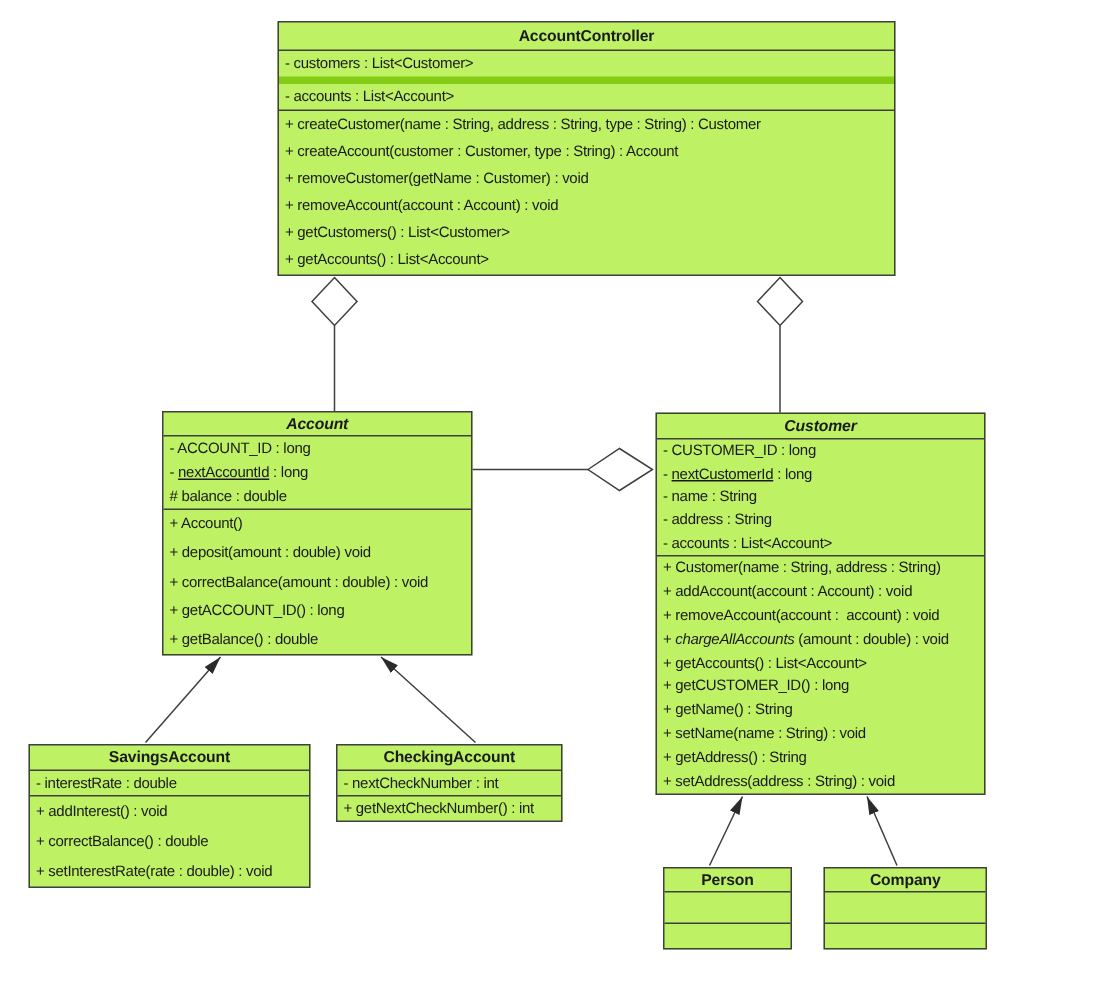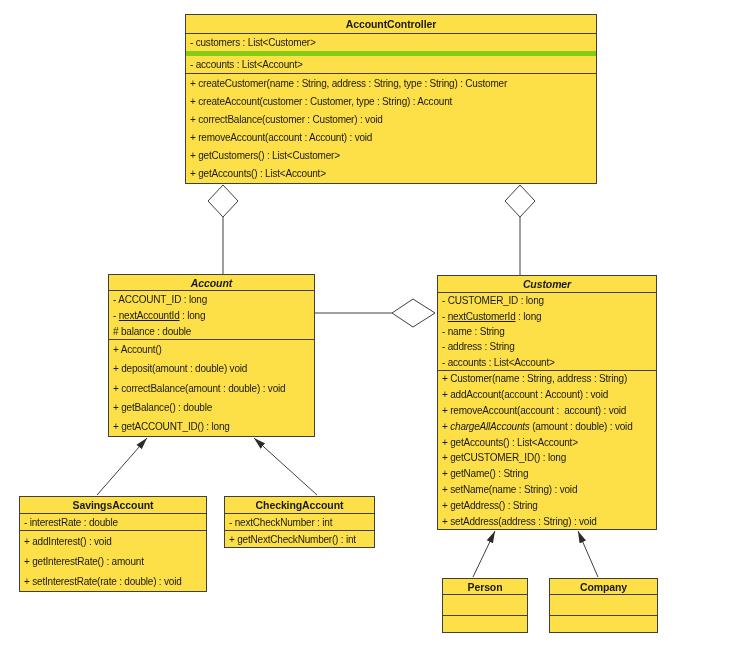--- a/index.html
+++ b/index.html
@@ -2,21 +2,21 @@
 <html><head>
 <meta charset="utf-8">
 <style>
   html,body{margin:0;padding:0;background:#ffffff;}
   .stage{
     position:relative;width:729px;height:661px;background:#ffffff;
     font-family:"Liberation Sans","DejaVu Sans",sans-serif;color:#1a1a1a;
     overflow:hidden;
   }
   .box{
-    position:absolute;background:#fde047;border:1px solid #3f3f3f;
+    position:absolute;background:#bef264;border:1px solid #3f3f3f;
     box-sizing:border-box;display:flex;flex-direction:column;
   }
   .title{
     flex:0 0 auto;height:16px;border-bottom:1px solid #3f3f3f;
     display:flex;align-items:center;justify-content:center;
     font-weight:bold;font-size:10.5px;letter-spacing:-0.1px;
   }
   .title.it{font-style:italic;text-align:right;}
   .comp{flex:0 0 auto;display:flex;flex-direction:column;border-bottom:1px solid #3f3f3f;box-sizing:border-box;}
   .comp.grow{flex:1 1 auto;border-bottom:none;}
@@ -37,40 +37,40 @@
 
   <div class="box" style="left:185px;top:14px;width:412px;height:170px">
     <div class="title" style="height:18px">AccountController</div>
     <div class="comp ac-attrs" style="height:40px">
         <div class="ln">- customers : List&lt;Customer&gt;</div>
         <div class="ln">- accounts : List&lt;Account&gt;</div>
       </div>
     <div class="comp grow">
         <div class="ln">+ createCustomer(name : String, address : String, type : String) : Customer</div>
         <div class="ln">+ createAccount(customer : Customer, type : String) : Account</div>
-        <div class="ln">+ correctBalance(customer : Customer) : void</div>
+        <div class="ln">+ removeCustomer(getName : Customer) : void</div>
         <div class="ln">+ removeAccount(account : Account) : void</div>
         <div class="ln">+ getCustomers() : List&lt;Customer&gt;</div>
         <div class="ln">+ getAccounts() : List&lt;Account&gt;</div>
       </div>
   </div>
 
   <div class="box" style="left:108px;top:274px;width:207px;height:163px">
     <div class="title it" style="height:15px">Account</div>
     <div class="comp" style="height:49px">
       <div class="ln">- ACCOUNT_ID : long</div>
       <div class="ln"><span>- </span><span class="ul">nextAccountId</span><span> : long</span></div>
       <div class="ln"># balance : double</div>
     </div>
     <div class="comp grow">
         <div class="ln">+ Account()</div>
         <div class="ln">+ deposit(amount : double) void</div>
         <div class="ln">+ correctBalance(amount : double) : void</div>
+        <div class="ln">+ getACCOUNT_ID() : long</div>
         <div class="ln">+ getBalance() : double</div>
-        <div class="ln">+ getACCOUNT_ID() : long</div>
       </div>
   </div>
 
   <div class="box" style="left:437px;top:275px;width:220px;height:255px">
     <div class="title it" style="height:16px">Customer</div>
     <div class="comp" style="height:78px">
       <div class="ln">- CUSTOMER_ID : long</div>
       <div class="ln"><span>- </span><span class="ul">nextCustomerId</span><span> : long</span></div>
       <div class="ln">- name : String</div>
       <div class="ln">- address : String</div>
@@ -90,21 +90,21 @@
     </div>
   </div>
 
   <div class="box" style="left:19px;top:496px;width:188px;height:96px">
     <div class="title">SavingsAccount</div>
     <div class="comp" style="height:17px">
         <div class="ln">- interestRate : double</div>
       </div>
     <div class="comp grow">
         <div class="ln">+ addInterest() : void</div>
-        <div class="ln">+ getInterestRate() : amount</div>
+        <div class="ln">+ correctBalance() : double</div>
         <div class="ln">+ setInterestRate(rate : double) : void</div>
       </div>
   </div>
 
   <div class="box" style="left:224px;top:496px;width:151px;height:52px">
     <div class="title">CheckingAccount</div>
     <div class="comp" style="height:17px">
         <div class="ln">- nextCheckNumber : int</div>
       </div>
     <div class="comp grow">

